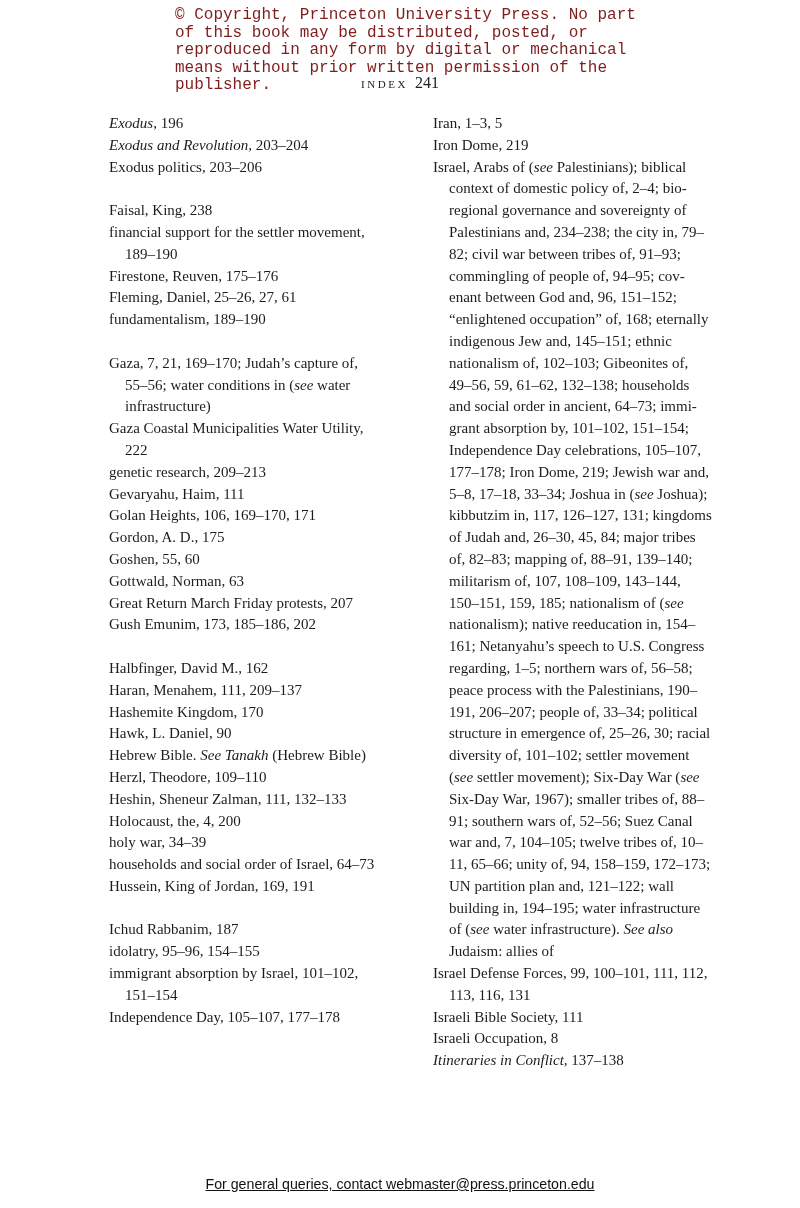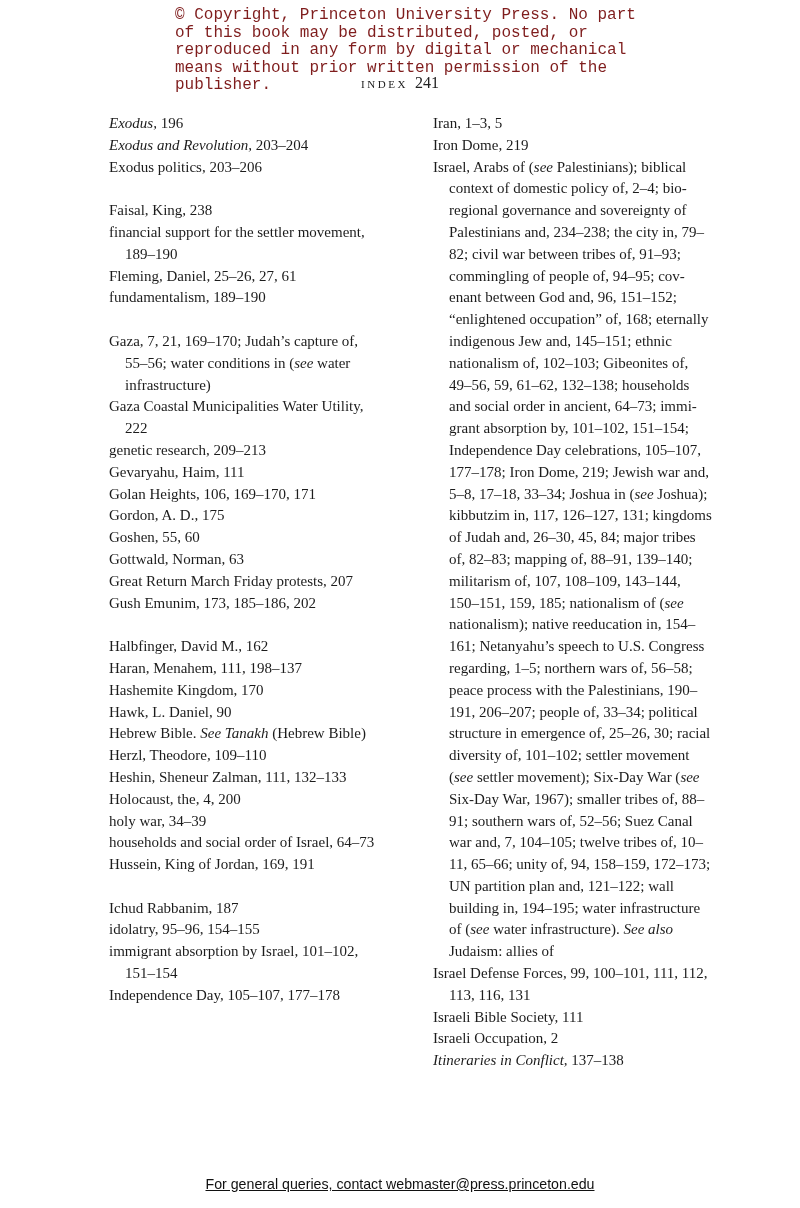--- a/index.html
+++ b/index.html
@@ -38,36 +38,37 @@
   <span class="rh-page">241</span>
 </div>
 
 <div class="col left">
     <div class="entry"><span class="it">Exodus,</span><span> 196</span></div>
     <div class="entry"><span class="it">Exodus and Revolution,</span><span> 203–204</span></div>
     <div class="entry"><span>Exodus politics, 203–206</span></div>
     <div class="gap"></div>
     <div class="entry"><span>Faisal, King, 238</span></div>
     <div class="entry"><span>financial support for the settler movement, 189–190</span></div>
+    <div class="entry"><span>Firestone, Reuven, 175–176</span></div>
     <div class="entry"><span>Fleming, Daniel, 25–26, 27, 61</span></div>
     <div class="entry"><span>fundamentalism, 189–190</span></div>
     <div class="gap"></div>
     <div class="entry"><span>Gaza, 7, 21, 169–170; Judah’s capture of, 55–56; water conditions in (</span><span class="it">see</span><span> water infrastructure)</span></div>
     <div class="entry"><span>Gaza Coastal Municipalities Water Utility, 222</span></div>
     <div class="entry"><span>genetic research, 209–213</span></div>
     <div class="entry"><span>Gevaryahu, Haim, 111</span></div>
     <div class="entry"><span>Golan Heights, 106, 169–170, 171</span></div>
     <div class="entry"><span>Gordon, A. D., 175</span></div>
     <div class="entry"><span>Goshen, 55, 60</span></div>
     <div class="entry"><span>Gottwald, Norman, 63</span></div>
     <div class="entry"><span>Great Return March Friday protests, 207</span></div>
     <div class="entry"><span>Gush Emunim, 173, 185–186, 202</span></div>
     <div class="gap"></div>
     <div class="entry"><span>Halbfinger, David M., 162</span></div>
-    <div class="entry"><span>Haran, Menahem, 111, 198–137</span></div>
+    <div class="entry"><span>Haran, Menahem, 111, 209–137</span></div>
     <div class="entry"><span>Hashemite Kingdom, 170</span></div>
     <div class="entry"><span>Hawk, L. Daniel, 90</span></div>
     <div class="entry"><span>Hebrew Bible. </span><span class="it">See Tanakh</span><span> (Hebrew Bible)</span></div>
     <div class="entry"><span>Herzl, Theodore, 109–110</span></div>
     <div class="entry"><span>Heshin, Sheneur Zalman, 111, 132–133</span></div>
     <div class="entry"><span>Holocaust, the, 4, 200</span></div>
     <div class="entry"><span>holy war, 34–39</span></div>
     <div class="entry"><span>households and social order of Israel, 64–73</span></div>
     <div class="entry"><span>Hussein, King of Jordan, 169, 191</span></div>
     <div class="gap"></div>
@@ -75,17 +76,17 @@
     <div class="entry"><span>idolatry, 95–96, 154–155</span></div>
     <div class="entry"><span>immigrant absorption by Israel, 101–102, 151–154</span></div>
     <div class="entry"><span>Independence Day, 105–107, 177–178</span></div>
   </div>
 <div class="col right">
     <div class="entry"><span>Iran, 1–3, 5</span></div>
     <div class="entry"><span>Iron Dome, 219</span></div>
     <div class="entry"><span>Israel, Arabs of (</span><span class="it">see</span><span> Palestinians); biblical context of domestic policy of, 2–4; bio-regional governance and sovereignty of Palestinians and, 234–238; the city in, 79–82; civil war between tribes of, 91–93; commingling of people of, 94–95; cov-enant between God and, 96, 151–152; “enlightened occupation” of, 168; eternally indigenous Jew and, 145–151; ethnic nationalism of, 102–103; Gibeonites of, 49–56, 59, 61–62, 132–138; households and social order in ancient, 64–73; immi-grant absorption by, 101–102, 151–154; Independence Day celebrations, 105–107, 177–178; Iron Dome, 219; Jewish war and, 5–8, 17–18, 33–34; Joshua in (</span><span class="it">see</span><span> Joshua); kibbutzim in, 117, 126–127, 131; kingdoms of Judah and, 26–30, 45, 84; major tribes of, 82–83; mapping of, 88–91, 139–140; militarism of, 107, 108–109, 143–144, 150–151, 159, 185; nationalism of (</span><span class="it">see</span><span> nationalism); native reeducation in, 154–161; Netanyahu’s speech to U.S. Congress regarding, 1–5; northern wars of, 56–58; peace process with the Palestinians, 190–191, 206–207; people of, 33–34; political structure in emergence of, 25–26, 30; racial diversity of, 101–102; settler movement (</span><span class="it">see</span><span> settler movement); Six-Day War (</span><span class="it">see</span><span> Six-Day War, 1967); smaller tribes of, 88–91; southern wars of, 52–56; Suez Canal war and, 7, 104–105; twelve tribes of, 10–11, 65–66; unity of, 94, 158–159, 172–173; UN partition plan and, 121–122; wall building in, 194–195; water infrastructure of (</span><span class="it">see</span><span> water infrastructure). </span><span class="it">See also</span><span> Judaism: allies of</span></div>
     <div class="entry"><span>Israel Defense Forces, 99, 100–101, 111, 112, 113, 116, 131</span></div>
     <div class="entry"><span>Israeli Bible Society, 111</span></div>
-    <div class="entry"><span>Israeli Occupation, 2</span></div>
+    <div class="entry"><span>Israeli Occupation, 8</span></div>
     <div class="entry"><span class="it">Itineraries in Conflict,</span><span> 137–138</span></div>
   </div>
 
 <div class="footer">For general queries, contact webmaster@press.princeton.edu</div>
 
 </body></html>

